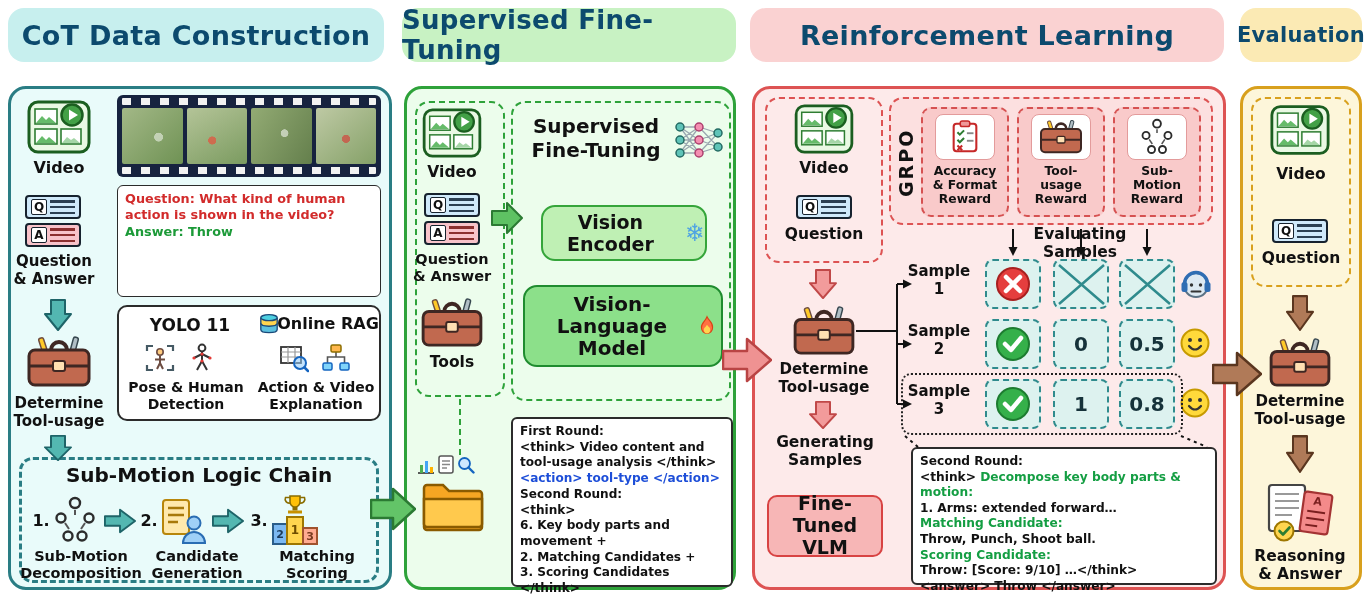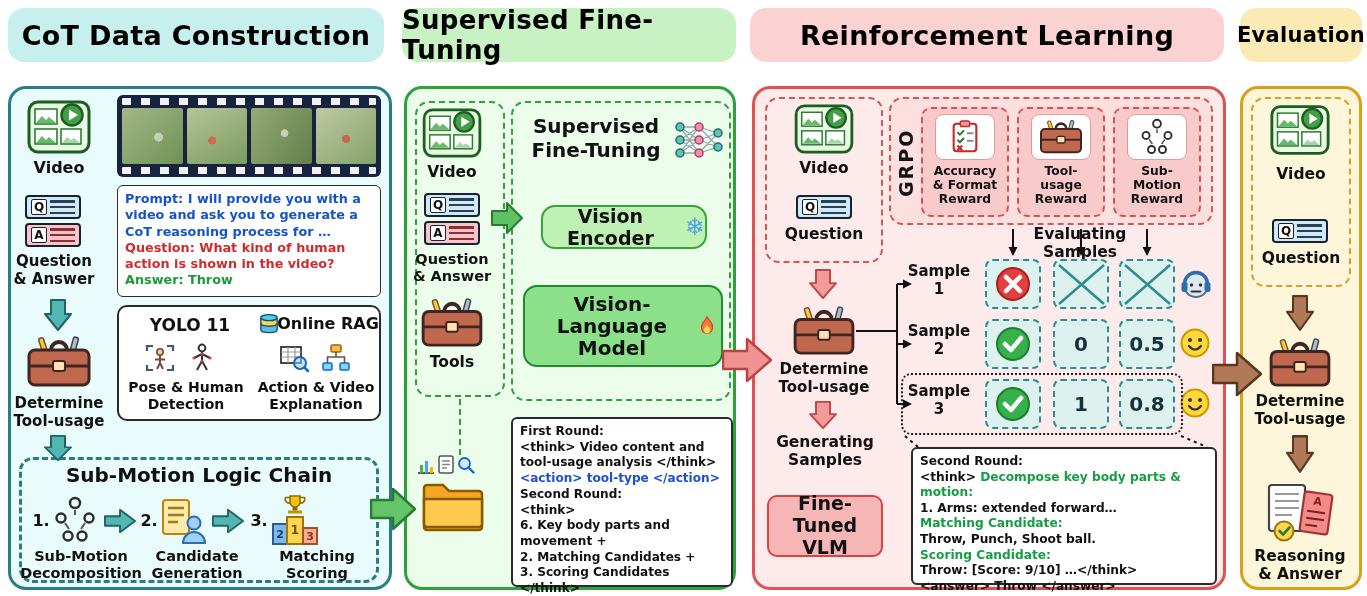--- a/index.html
+++ b/index.html
@@ -1,20 +1,20 @@
 <!DOCTYPE html>
 <html><head>
 <meta charset="utf-8">
 <style>
 *{margin:0;padding:0;box-sizing:border-box}
 html,body{background:#fff}
 body{font-family:"DejaVu Sans","Liberation Sans",sans-serif;color:#111}
 #fig{position:relative;width:1367px;height:596px;background:#fff;overflow:hidden}
 .abs{position:absolute}
-.hdr{position:absolute;top:8px;height:54px;border-radius:16px;display:flex;align-items:center;justify-content:center;font-weight:800;letter-spacing:.3px;color:#000000}
+.hdr{position:absolute;top:8px;height:54px;border-radius:16px;display:flex;align-items:center;justify-content:center;font-weight:800;letter-spacing:.3px;color:#0c4a6e}
 #hdr-cot{left:8px;width:376px;background:#c7efee;font-size:27px}
 #hdr-sft{left:402px;width:334px;background:#c8f2c3;font-size:26px}
 #hdr-rl{left:750px;width:474px;background:#fad2d2;font-size:27px}
 #hdr-eval{left:1240px;width:122px;background:#fbeab4;font-size:21px}
 .panel{position:absolute;top:86px;height:504px;border-radius:18px}
 #p-cot{left:8px;width:384px;background:#e9fbfa;border:3.5px solid #2a7d84}
 #p-sft{left:404px;width:332px;background:#ecfdec;border:3.5px solid #2ea23a}
 #p-rl{left:752px;width:474px;background:#fdeaea;border:3.5px solid #dd5353}
 #p-eval{left:1240px;width:122px;background:#fdf6da;border:3.5px solid #d8a01d}
 .lbl{position:absolute;font-weight:700;text-align:center;line-height:1.18;color:#111}
@@ -87,21 +87,20 @@
         <span class="qa-letter">Q</span>
         <span class="qa-lines"></span>
       </div>
     <div class="qa-box a-bg" style="left:14px;top:134px">
         <span class="qa-letter">A</span>
         <span class="qa-lines"></span>
       </div>
     <div class="lbl" style="left:-3px;top:164px;width:92px;font-size:15px">Question &amp; Answer</div>
 
     <div class="wbox" style="left:106px;top:96px;width:264px;height:112px;padding:5px 7px;font-size:12.8px;line-height:1.27;border-width:1.6px">
-      <div class="blu">Prompt: I will provide you with a video and ask you to generate a CoT reasoning process for …</div>
       <div class="rtxt">Question: What kind of human action is shown in the video?</div>
       <div class="gtxt">Answer: Throw</div>
     </div>
 
     <div class="wbox" style="left:106px;top:216px;width:264px;height:116px;border-radius:10px">
       <div class="lbl" style="left:16px;top:8px;width:110px;font-size:17px">YOLO 11</div>
       <svg class="abs" style="left:140px;top:5px" width="20" height="24" viewBox="0 0 22 24">
         <path d="M2 11 v7 c0 2 4 3.5 9 3.5 s9 -1.5 9 -3.5 v-7" fill="#5bc0de" stroke="#1a4a7a" stroke-width="1.5"></path>
         <path d="M2 5 v6 c0 2 4 3.5 9 3.5 s9 -1.5 9 -3.5 v-6" fill="#ffd54f" stroke="#1a4a7a" stroke-width="1.5"></path>
         <ellipse cx="11" cy="5" rx="9" ry="3.3" fill="#4dd0e1" stroke="#1a4a7a" stroke-width="1.5"></ellipse>
@@ -269,21 +268,21 @@
             <circle cx="7" cy="8" r="4" fill="#5fc4b8"></circle>
             <circle cx="7" cy="21" r="4" fill="#5fc4b8"></circle>
             <circle cx="7" cy="34" r="4" fill="#5fc4b8"></circle>
             <circle cx="26" cy="8" r="4" fill="#f48fb1" stroke="#ad3f6e"></circle>
             <circle cx="26" cy="21" r="4" fill="#f48fb1" stroke="#ad3f6e"></circle>
             <circle cx="26" cy="34" r="4" fill="#f48fb1" stroke="#ad3f6e"></circle>
             <circle cx="45" cy="14" r="4" fill="#5fc4b8"></circle>
             <circle cx="45" cy="28" r="4" fill="#5fc4b8"></circle>
           </g>
       </svg>
-      <div class="abs" style="left:28px;top:102px;width:166px;height:44px;background:#bff0b4;border:2.5px solid #35a53a;border-radius:14px;display:flex;align-items:center;justify-content:center;gap:7px">
+      <div class="abs" style="left:28px;top:102px;width:166px;height:56px;background:#bff0b4;border:2.5px solid #35a53a;border-radius:14px;display:flex;align-items:center;justify-content:center;gap:7px">
         <span class="lbl" style="position:static;font-size:19px">Vision Encoder</span>
         <span style="font-size:24px;color:#4fa3e3;font-weight:800">❄</span>
       </div>
       <div class="abs" style="left:10px;top:182px;width:200px;height:82px;background:#8ce08a;border:2.5px solid #1f8c2f;border-radius:14px;display:flex;align-items:center;justify-content:center;gap:6px;padding:4px 6px">
         <span class="lbl" style="position:static;font-size:20px;line-height:1.1">Vision-Language Model</span>
         <svg width="26" height="32" viewBox="0 0 26 32">
           <path d="M13 1 C16 8 23 10 22 19 a9 9 0 0 1 -18 0 C3 12 10 9 13 1 z" fill="#ff7043" stroke="#d84315" stroke-width="1.8"></path>
           <path d="M13 14 c2 4 6 4 5 9 a5 5 0 0 1 -10 0 c-.7 -4 3 -5 5 -9 z" fill="#ffd54f"></path>
         </svg>
       </div>

